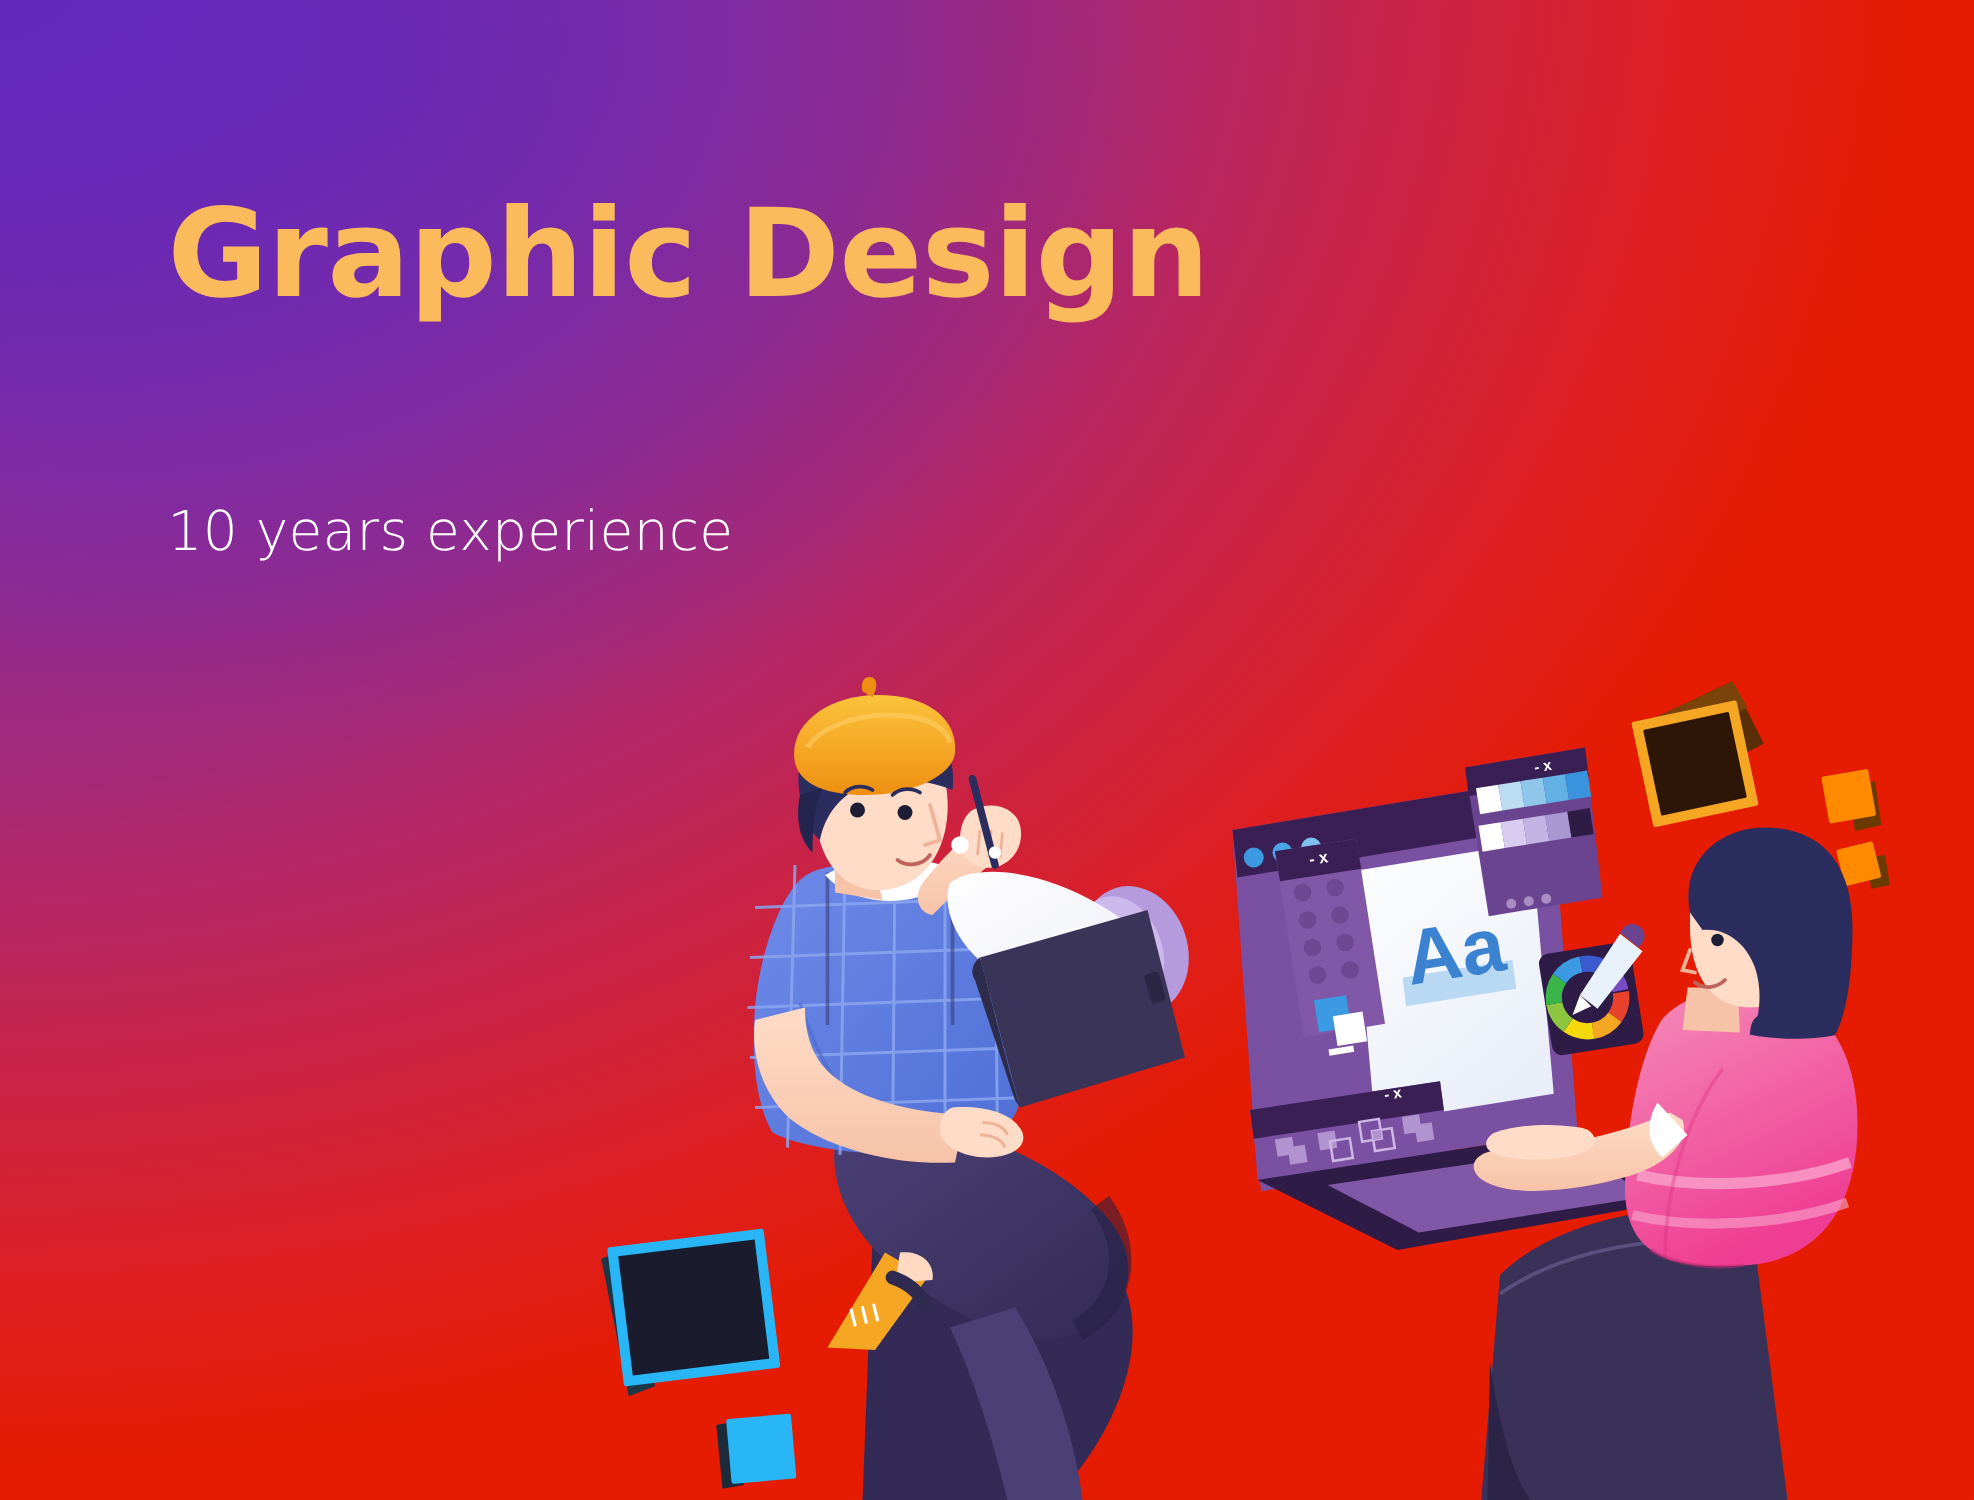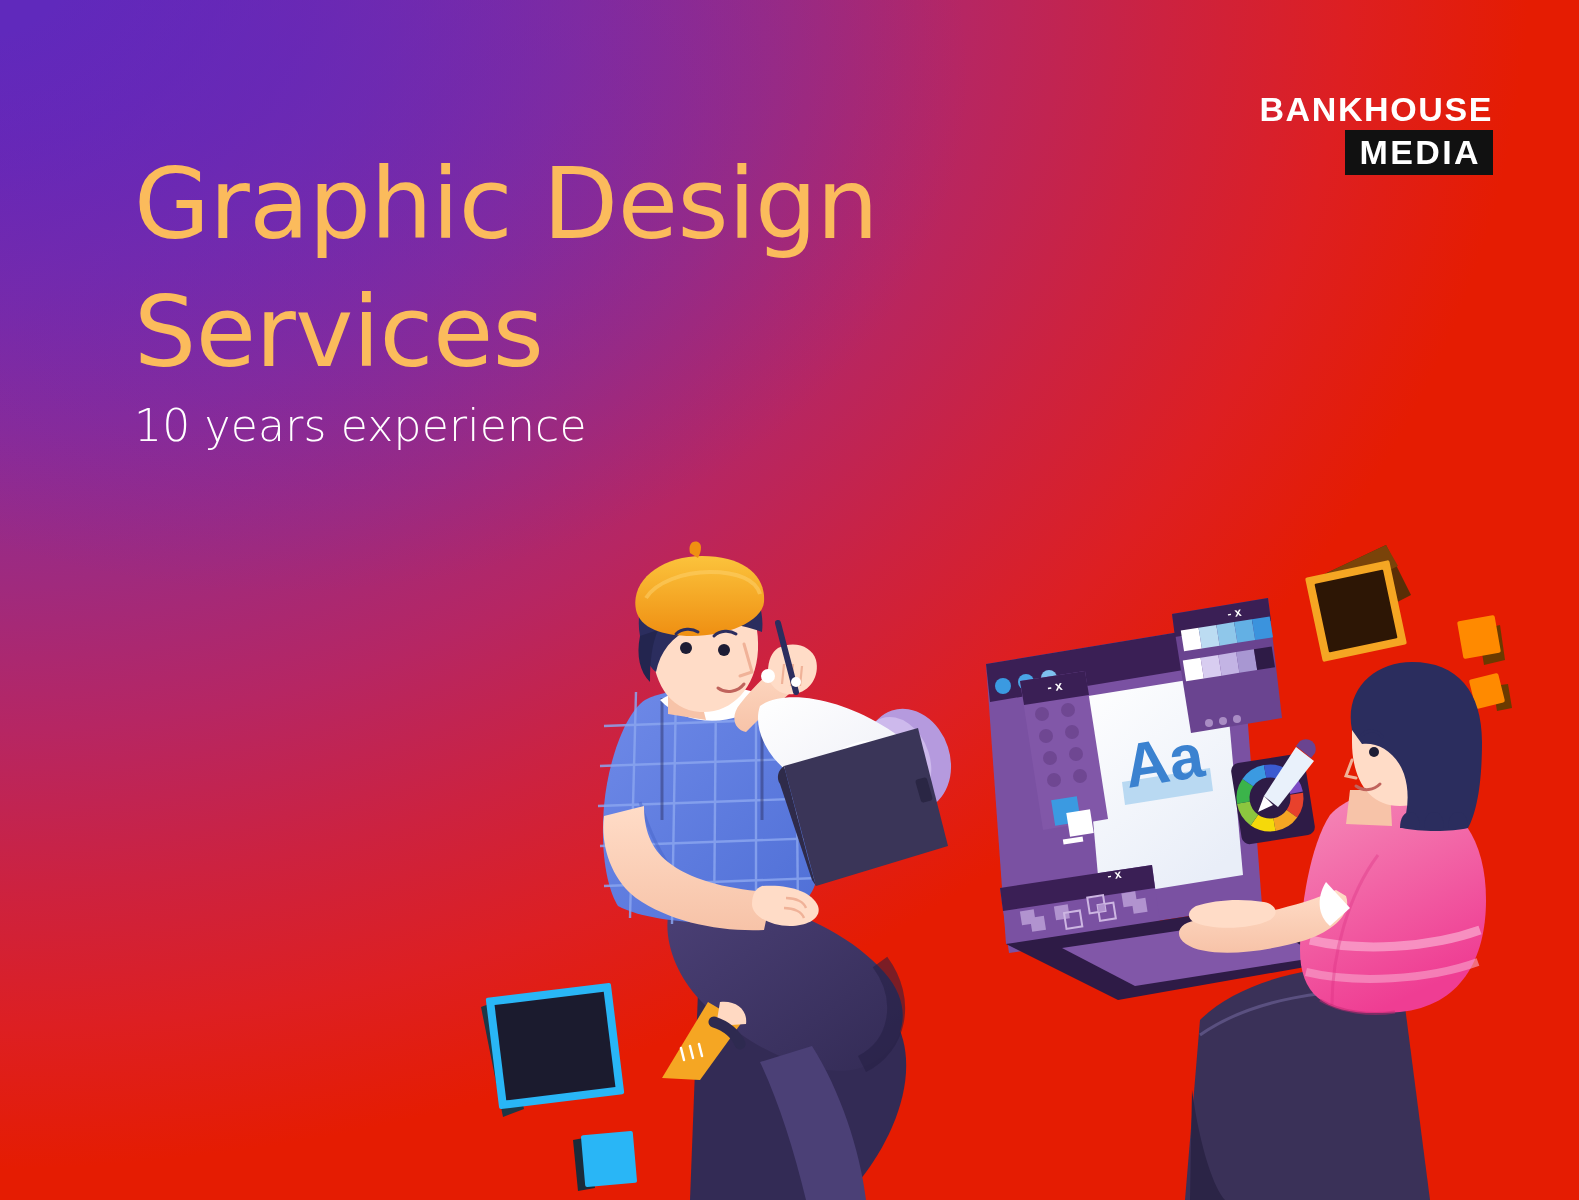--- a/index.html
+++ b/index.html
@@ -74,21 +74,21 @@
   
   .headline {
     position:absolute;
     left:134px;
     top:140px;
     width:900px;
   }
   .headline h1 {
     color:#fbbb5c;
     font-size:98px;
-    font-weight:400;
+    font-weight:700;
     line-height:1.31;
     letter-spacing:-0.5px;
     font-family:"DejaVu Sans", sans-serif;
     font-stretch:normal;
   }
   .headline h1 .ln { display:block; }
   .subtitle {
     position:absolute;
     left:134px;
     top:400px;
@@ -104,31 +104,24 @@
   .illustration svg { display:block; }
 </style>
 </head>
 <body>
 
 <div class="poster">
 
   <div class="bg-gradient"></div>
   <div class="bg-gradient2"></div>
 
-  <div class="logo">
-    <span class="logo-top">BANKHOUSE</span>
-    <span class="logo-bottom-wrap">
-      <span class="logo-bottom">MEDIA</span>
-    </span>
-  </div>
 
   <div class="headline">
     <h1>
       <span class="ln">Graphic Design</span>
-      <span class="ln">Services</span>
     </h1>
   </div>
   <div class="subtitle">10 years experience</div>
 
   <div class="illustration">
     <svg width="1579" height="1200" viewBox="0 0 1579 1200" xmlns="http://www.w3.org/2000/svg">
       <defs>
         <linearGradient id="gShirtM" x1="0" y1="0" x2="1" y2="1">
           <stop offset="0" stop-color="#6f8ae8"></stop>
             <stop offset="1" stop-color="#4f6fd6"></stop>

